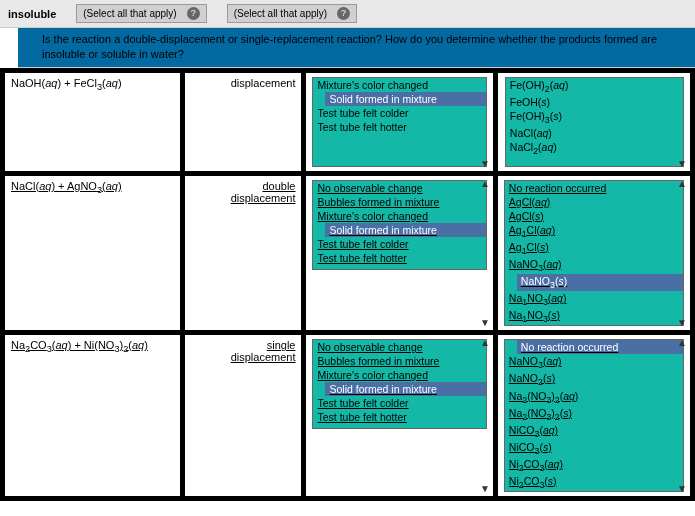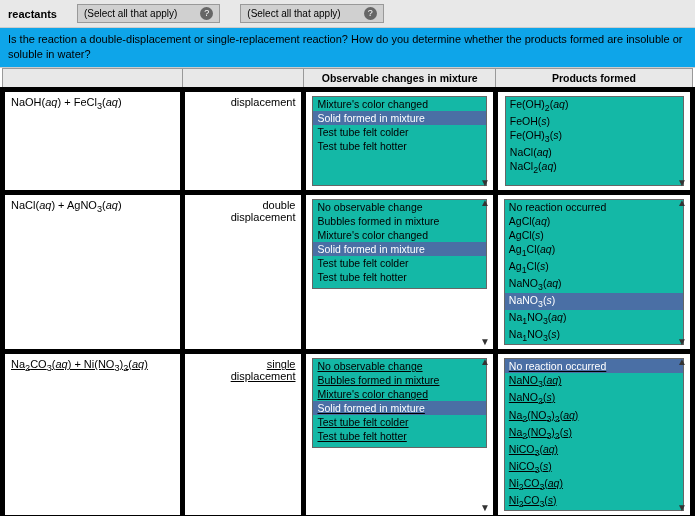--- a/index.html
+++ b/index.html
@@ -21,28 +21,29 @@
     }
     .select-all-btn {
       background: #d0d0d0;
       border: 1px solid #999;
       padding: 2px 6px;
       font-size: 10px;
       cursor: pointer;
       white-space: nowrap;
       display: flex;
       align-items: center;
-      gap: 21px;
+      gap: 8px;
     }
     .question-text {
       font-size: 11px;
-      padding: 4px 8px;
+      padding: 4px 24px;
       line-height: 1.4;
-      background: #0ea5e9;
+      background: #0369a1;
       border-bottom: 1px solid #ccc;
+      margin-left: 18px;
     }
     .main-table {
       width: 100%;
       border-collapse: collapse;
     }
     .main-table td {
       border: 5px solid #000000;
       vertical-align: top;
       padding: 4px 6px;
     }
@@ -82,20 +83,21 @@
       font-size: 10.5px;
     }
     .list-item {
       padding: 1px 4px;
       cursor: pointer;
       white-space: nowrap;
     }
     .list-item.selected {
       background: #4a6fa5;
       color: #fff;
+      margin-left: 12px;
     }
     .scroll-arrow {
       position: absolute;
       right: 3px;
       font-size: 10px;
       color: #333;
       cursor: pointer;
     }
     .scroll-arrow.up { top: 2px; }
     .scroll-arrow.down { bottom: 2px; }
@@ -118,44 +120,38 @@
       text-align: center;
       line-height: 13px;
       cursor: pointer;
       margin-left: 2px;
     }
   </style>
 </head>
 <body>
 
 <div class="header">
-  <span style="font-weight:bold;">reactants</span>
+  <span style="font-weight:bold;">insoluble</span>
   <span class="select-all-btn">
     <span>(Select all that apply)</span>
     <span class="help-icon">?</span>
   </span>
   <span class="select-all-btn">
     <span>(Select all that apply)</span>
     <span class="help-icon">?</span>
   </span>
 </div>
 
 <div class="question-text">
   <span>Is the reaction a double-displacement or single-replacement reaction? How do you determine whether the products formed are insoluble or soluble in water?</span>
 </div>
 
 <table class="main-table">
 
   <tbody>
-      <tr class="col-header-row">
-    <td></td>
-    <td></td>
-    <td>Observable changes in mixture</td>
-    <td>Products formed</td>
-  </tr>
 
   <tr style="height:100px;">
     <td class="reactant-cell">
       NaOH(<i>aq</i>) + FeCl<sub>3</sub>(<i>aq</i>)
     </td>
     <td class="reaction-type-cell">
       displacement
     </td>
     <td class="observable-cell" style="position:relative;">
       <div class="list-box">
@@ -171,21 +167,21 @@
         <div class="list-item">Fe(OH)<sub>2</sub>(<i>aq</i>)</div>
         <div class="list-item">FeOH(<i>s</i>)</div>
         <div class="list-item">Fe(OH)<sub>3</sub>(<i>s</i>)</div>
         <div class="list-item">NaCl(<i>aq</i>)</div>
         <div class="list-item">NaCl<sub>2</sub>(<i>aq</i>)</div>
       </div>
       <span class="scroll-arrow down">▼</span>
     </td>
   </tr>
 
-  <tr style="height:120px;">
+  <tr style="height:120px;text-decoration:underline;">
     <td class="reactant-cell">
       NaCl(<i>aq</i>) + AgNO<sub>3</sub>(<i>aq</i>)
     </td>
     <td class="reaction-type-cell">
       double<br>displacement
     </td>
     <td class="observable-cell" style="position:relative;">
       <div class="list-box">
         <div class="list-item">No observable change</div>
         <div class="list-item">Bubbles formed in mixture</div>

